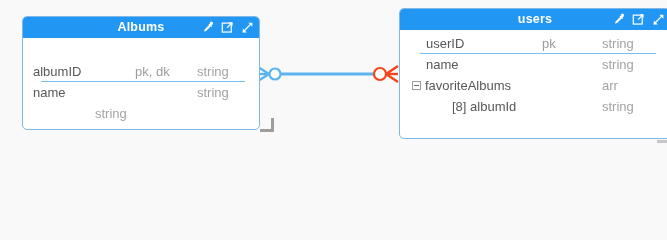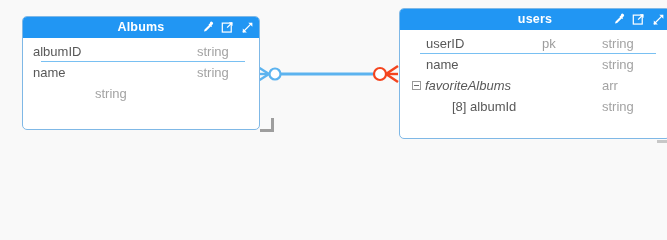--- a/index.html
+++ b/index.html
@@ -134,37 +134,37 @@
     background: #6d6d6d;
   }
 
   
   #entity-albums {
     left: 10px;
     top: 16px;
     width: 238px;
     height: 114px;
   }
-  #entity-albums .rows { padding-left: 10px; padding-right: 6px; }
+  #entity-albums .rows { padding-left: 10px; padding-right: 6px; margin-top: 20px; }
   #entity-albums .key { width: 62px; }
   #entity-albums .typ { width: 56px; }
 
   
   #entity-users {
     left: 387px;
     top: 8px;
     width: 272px;
     height: 131px;
   }
   #entity-users .rows { padding-left: 12px; padding-right: 6px; }
   #entity-users .key { width: 60px; }
   #entity-users .typ { width: 62px; }
   #entity-users .row .fld { padding-left: 14px; }
   #entity-users .row.nested .fld { padding-left: 40px; }
-  #entity-users .row.group .fld { padding-left: 0px; font-style: italic; }
+  #entity-users .row.group .fld { padding-left: 0px; }
 
   
   .resize-handle {
     position: absolute;
     width: 14px;
     height: 14px;
     z-index: 6;
   }
   .resize-handle::before {
     content: "";
@@ -238,20 +238,21 @@
             <path d="M9.0 2.0 h5.0 v5.0 z" fill="#ffffff"></path>
             <path d="M7.2 14.2 h-5.0 v-5.0 z" fill="#ffffff"></path>
           </svg>
         </span>
       </div>
     </div>
     <div class="rows">
 
       <div class="row pk-sep">
         <span class="fld">albumID</span>
+        <span class="key">pk, dk</span>
         <span class="typ">string</span>
       </div>
 
       <div class="row">
         <span class="fld">name</span>
         <span class="key"></span>
         <span class="typ">string</span>
       </div>
 
       <div class="row">

